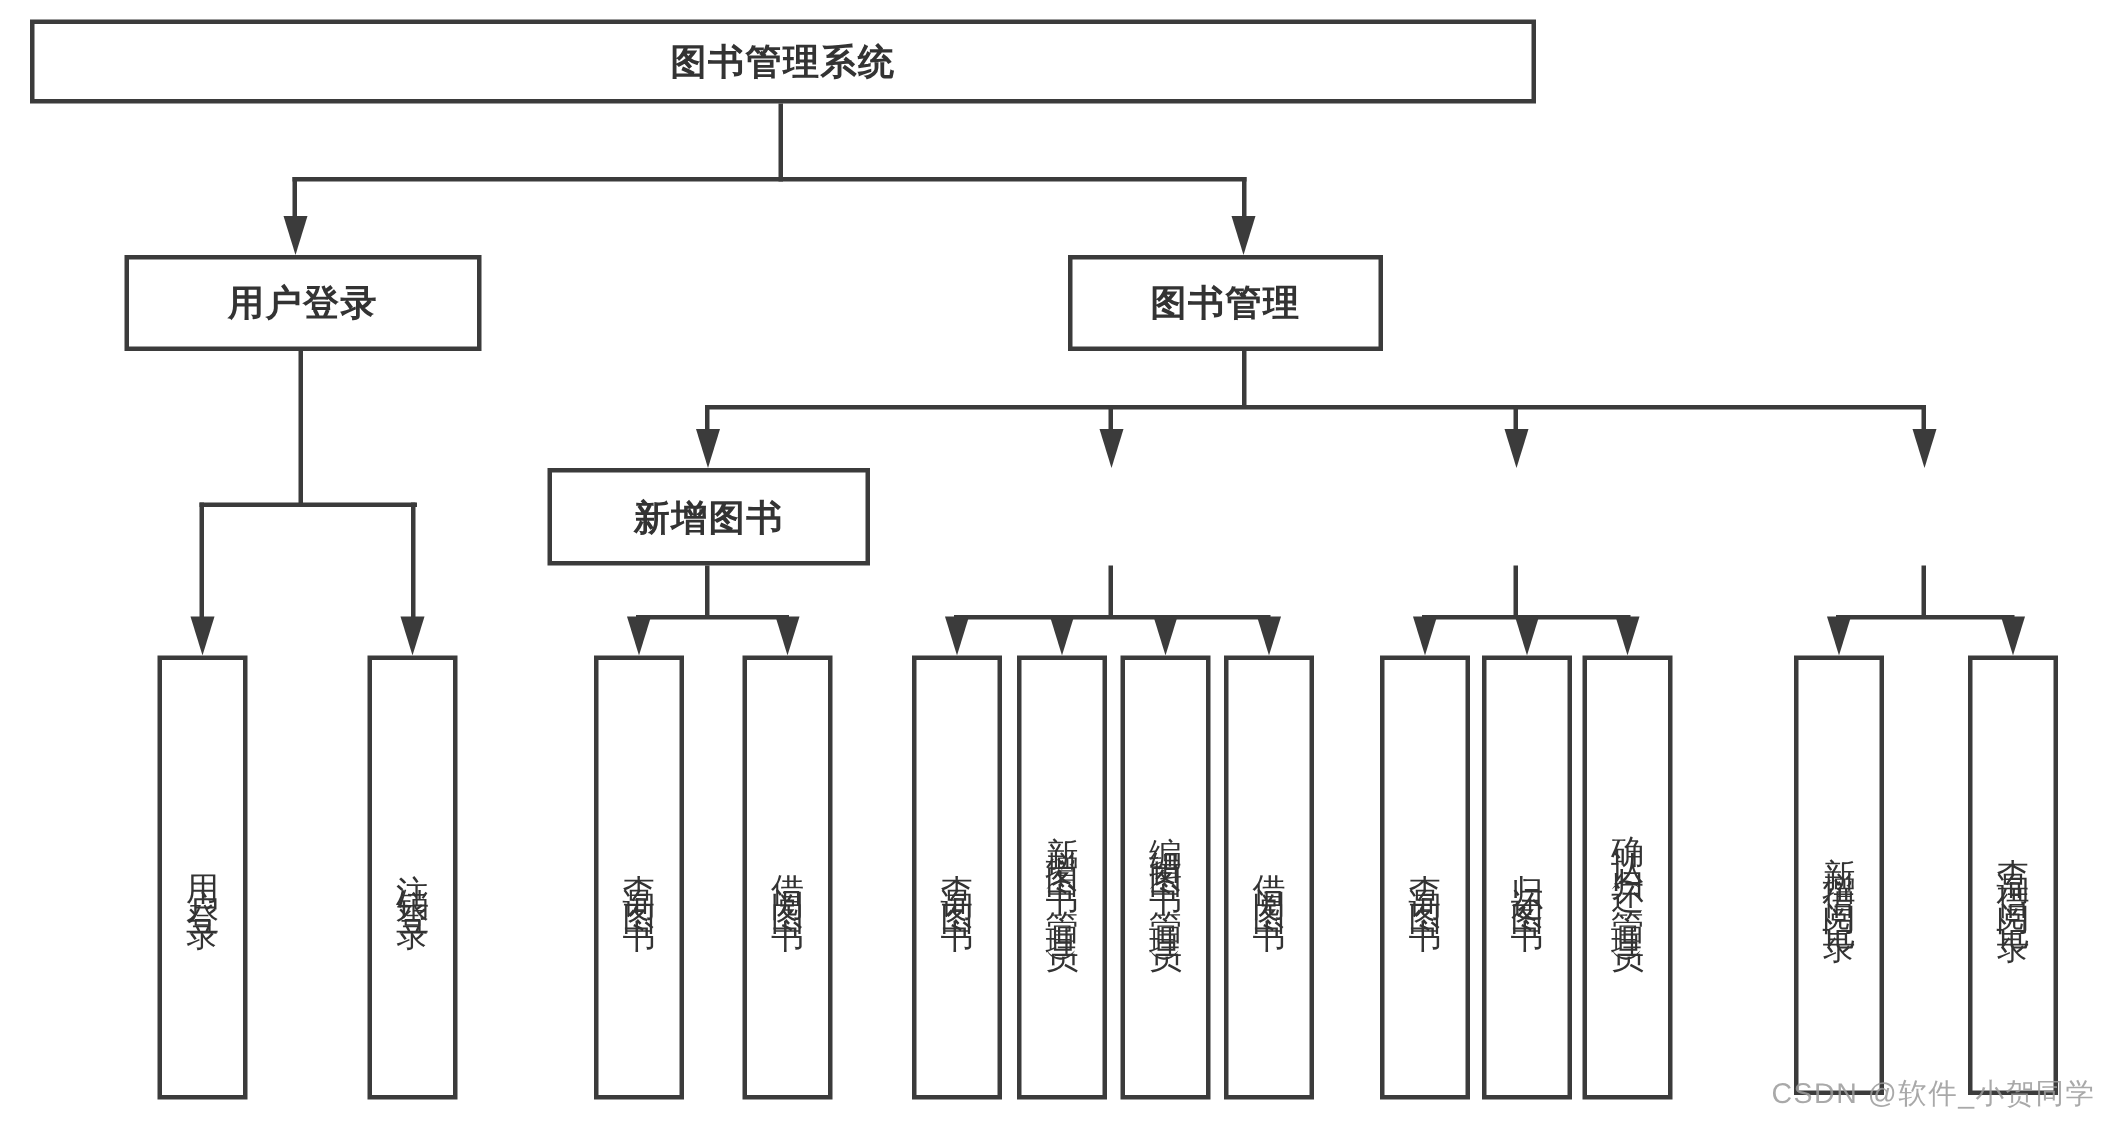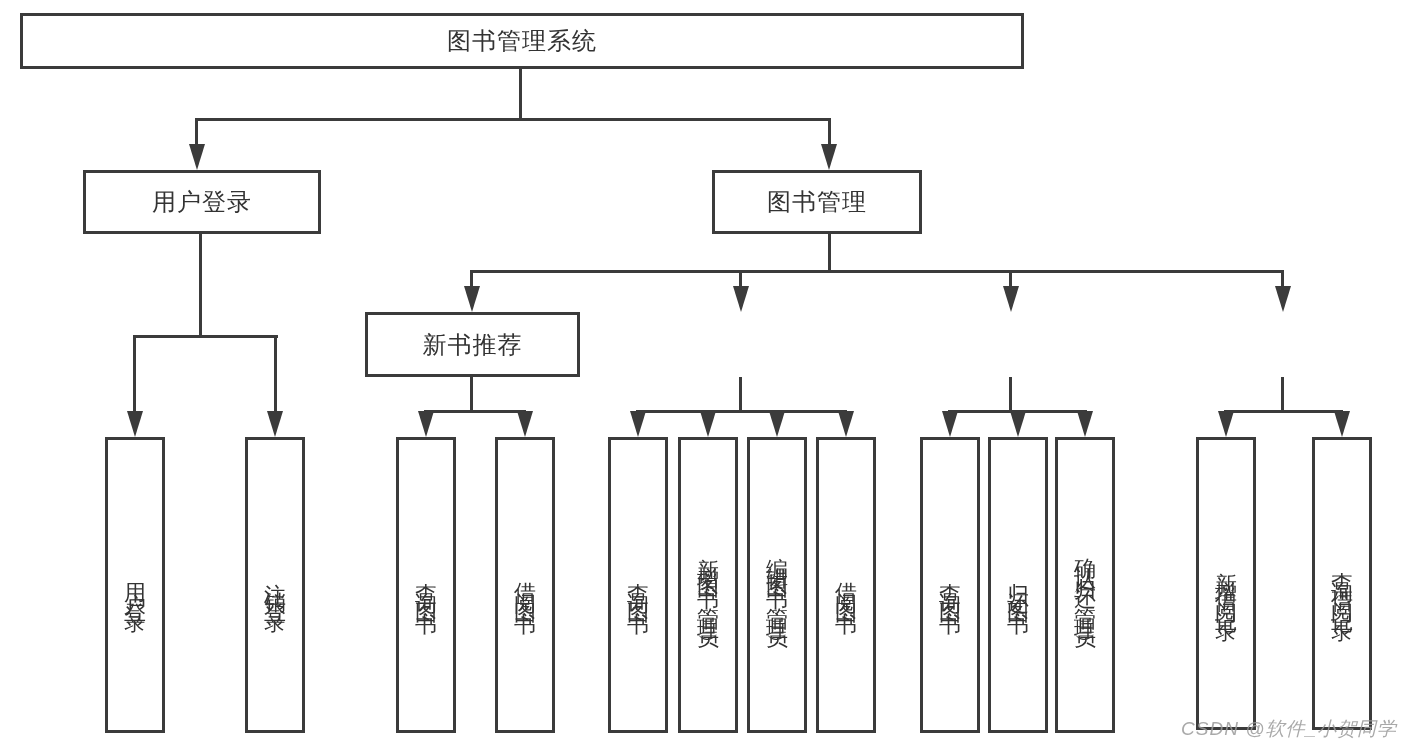--- a/index.html
+++ b/index.html
@@ -18,21 +18,21 @@
   }
   .box{
     position:absolute;
     box-sizing:border-box;
     border:3px solid var(--line);
     background:var(--fill);
     color:var(--text);
     display:flex;align-items:center;justify-content:center;
     text-align:center;
   }
-  .box.h{font-size:24px;letter-spacing:1px;}
+  .box.h{font-size:24px;letter-spacing:1px;font-weight:bold;}
   .box.v{
     writing-mode:vertical-rl;
     text-orientation:mixed;
     font-size:22px;
     letter-spacing:10px;
     line-height:1;
   }
   .line{position:absolute;background:var(--line);}
   .arrow{
     position:absolute;width:0;height:0;
@@ -41,21 +41,20 @@
     border-top:26px solid var(--line);
   }
   .watermark{
     position:absolute;
     right:8px;top:716px;
     font-size:19px;
     color:var(--wm);
     opacity:.85;
     letter-spacing:1px;
     white-space:nowrap;
-    font-style:italic;
   }
 </style>
 </head>
 <body>
 
 <div id="stage">
 
   <div class="box h" style="left:20px;top:13px;width:1004px;height:56px">图书管理系统</div>
 
   <div class="line" style="left:519px;top:69px;width:3px;height:52px"></div>
@@ -79,21 +78,21 @@
   <div class="line" style="left:470px;top:270px;width:814px;height:3px"></div>
   <div class="line" style="left:470px;top:270px;width:3px;height:20px"></div>
   <div class="line" style="left:739px;top:270px;width:3px;height:20px"></div>
   <div class="line" style="left:1009px;top:270px;width:3px;height:20px"></div>
   <div class="line" style="left:1281px;top:270px;width:3px;height:20px"></div>
   <div class="arrow" style="left:464px;top:286px"></div>
   <div class="arrow" style="left:733px;top:286px"></div>
   <div class="arrow" style="left:1003px;top:286px"></div>
   <div class="arrow" style="left:1275px;top:286px"></div>
 
-  <div class="box h" style="left:365px;top:312px;width:215px;height:65px">新书推荐</div>
+  <div class="box h" style="left:365px;top:312px;width:215px;height:65px">新增图书</div>
 
   <div class="line" style="left:470px;top:377px;width:3px;height:35px"></div>
   <div class="line" style="left:424px;top:410px;width:102px;height:3px"></div>
   <div class="arrow" style="left:418px;top:411px"></div>
   <div class="arrow" style="left:517px;top:411px"></div>
 
   <div class="line" style="left:739px;top:377px;width:3px;height:35px"></div>
   <div class="line" style="left:636px;top:410px;width:211px;height:3px"></div>
   <div class="arrow" style="left:630px;top:411px"></div>
   <div class="arrow" style="left:700px;top:411px"></div>

